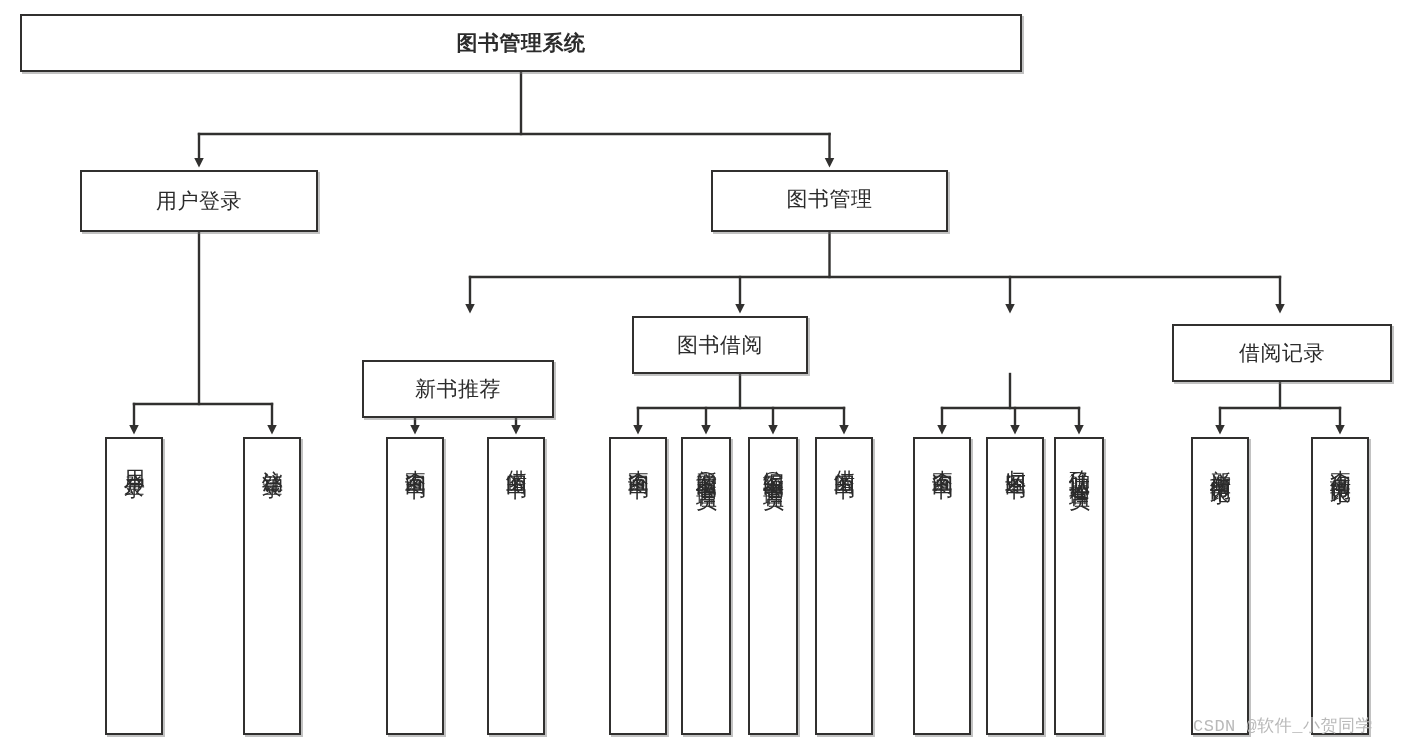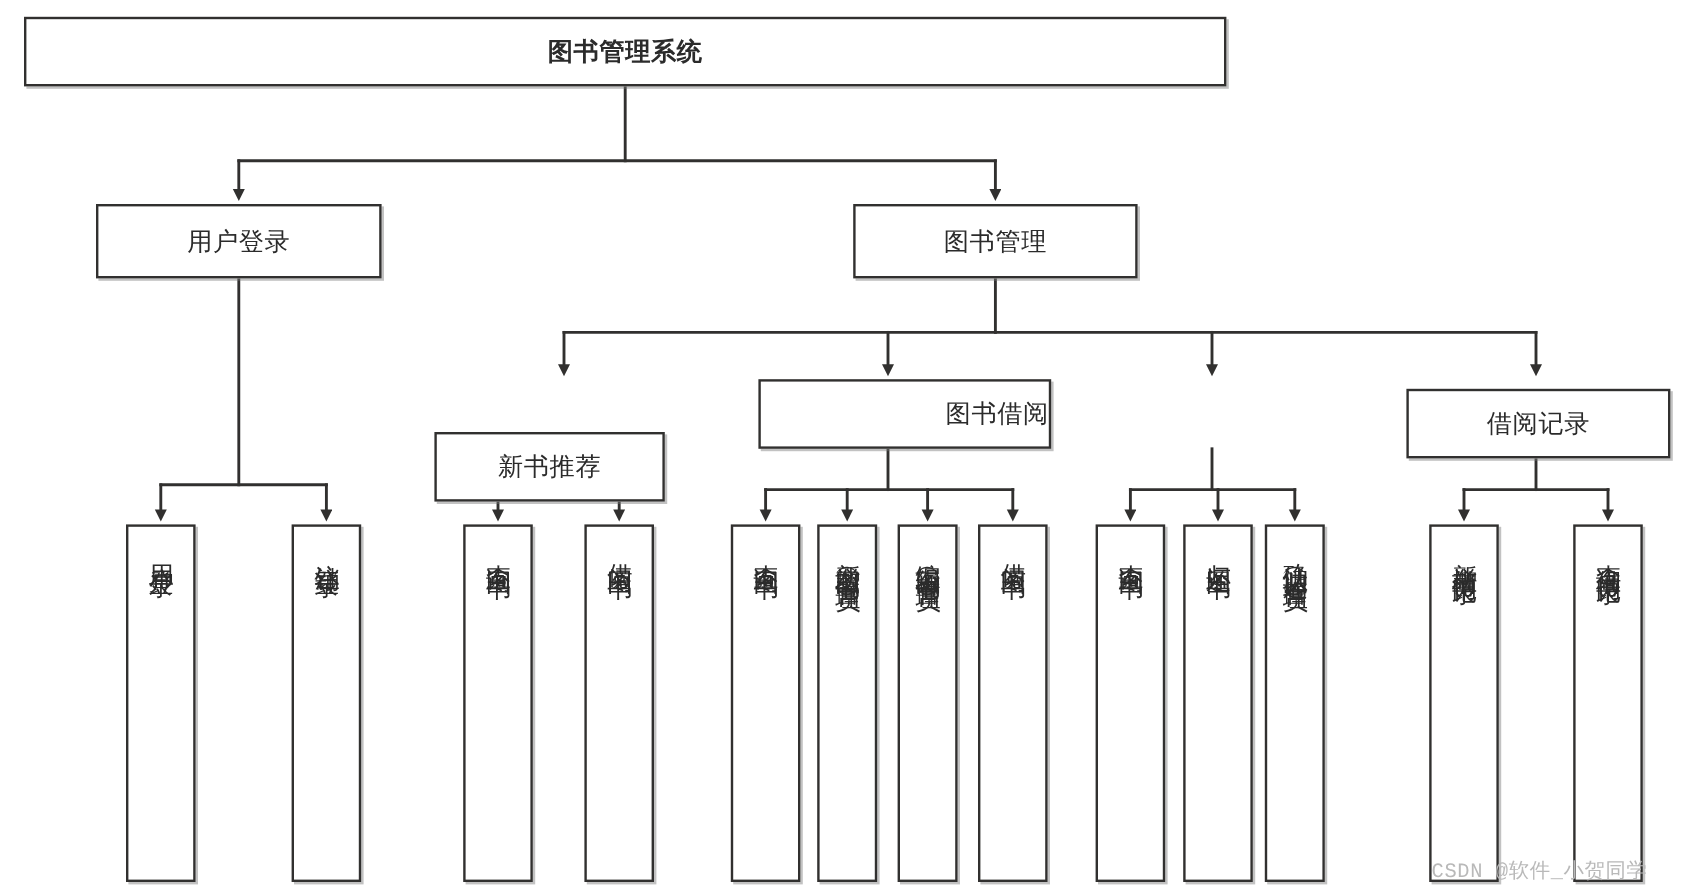--- a/index.html
+++ b/index.html
@@ -117,28 +117,28 @@
       </g>
   </svg>
 
   <div class="node-box" style="left: 20px; top: 14px; width: 1002px; height: 58px; font-weight: bold;">
     <span class="node-label">图书管理系统</span>
   </div>
 
   <div class="node-box" style="left: 80px; top: 170px; width: 238px; height: 62px;">
     <span class="node-label">用户登录</span>
   </div>
-  <div class="node-box" style="left: 711px; top: 170px; width: 237px; height: 62px;">
+  <div class="node-box" style="left: 711px; top: 170px; width: 237px; height: 62px; font-family: Liberation Mono, monospace;">
     <span class="node-label">图书管理</span>
   </div>
 
   <div class="node-box" style="left: 362px; top: 316px; width: 192px; height: 58px; margin-top: 44px;">
     <span class="node-label">新书推荐</span>
   </div>
-  <div class="node-box" style="left: 632px; top: 316px; width: 244px; height: 58px; justify-content: flex-end;">
+  <div class="node-box" style="left: 632px; top: 316px; width: 176px; height: 58px;">
     <span class="node-label">图书借阅</span>
   </div>
   <div class="node-box" style="left: 1172px; top: 324px; width: 220px; height: 58px;">
     <span class="node-label">借阅记录</span>
   </div>
 
   <div class="node-box vertical" style="left: 105px; top: 437px; width: 58px; height: 298px;">
     <span class="node-label">用户登录</span>
   </div>
   <div class="node-box vertical" style="left: 243px; top: 437px; width: 58px; height: 298px;">

